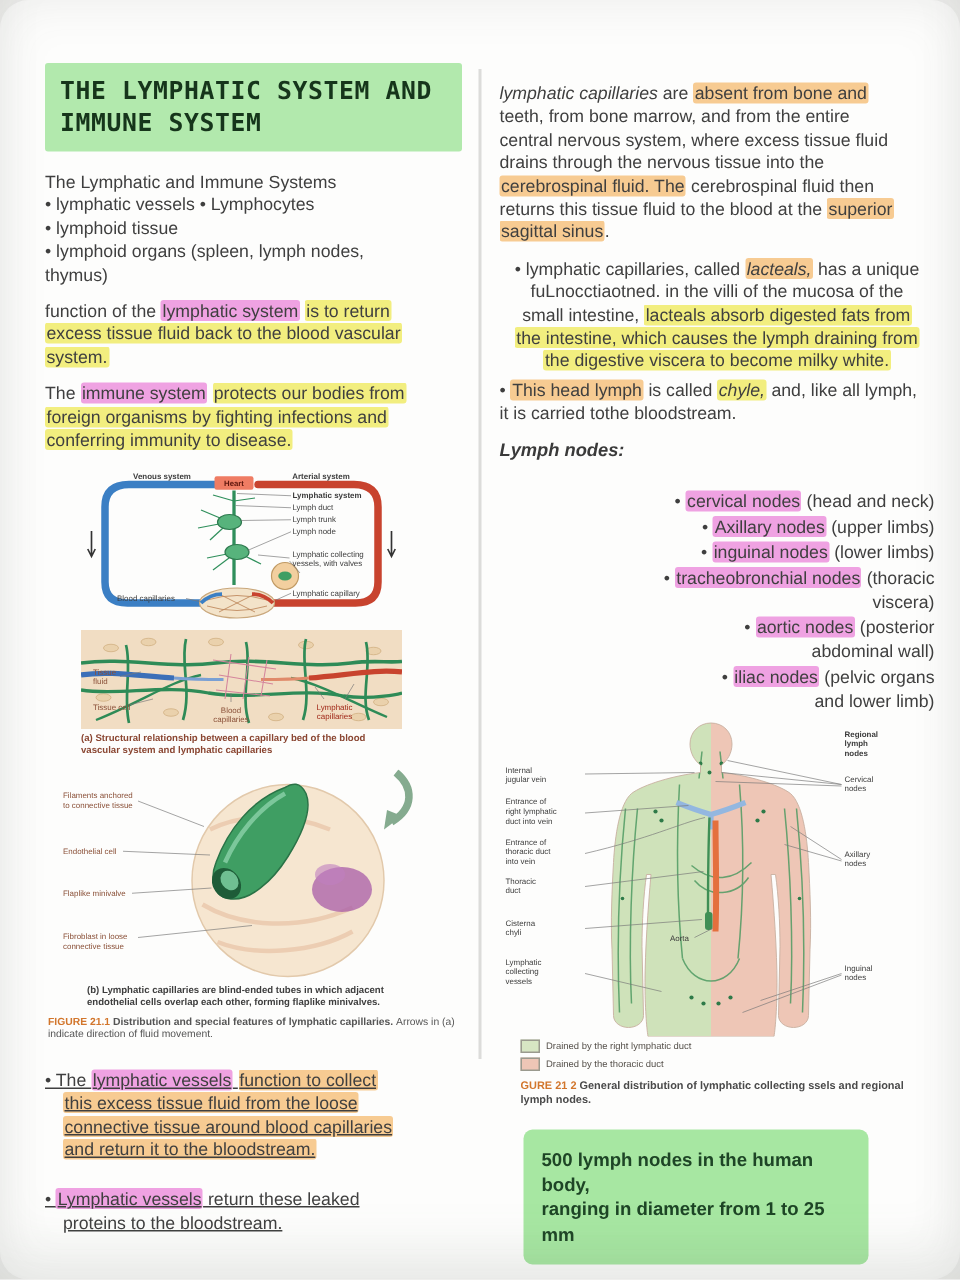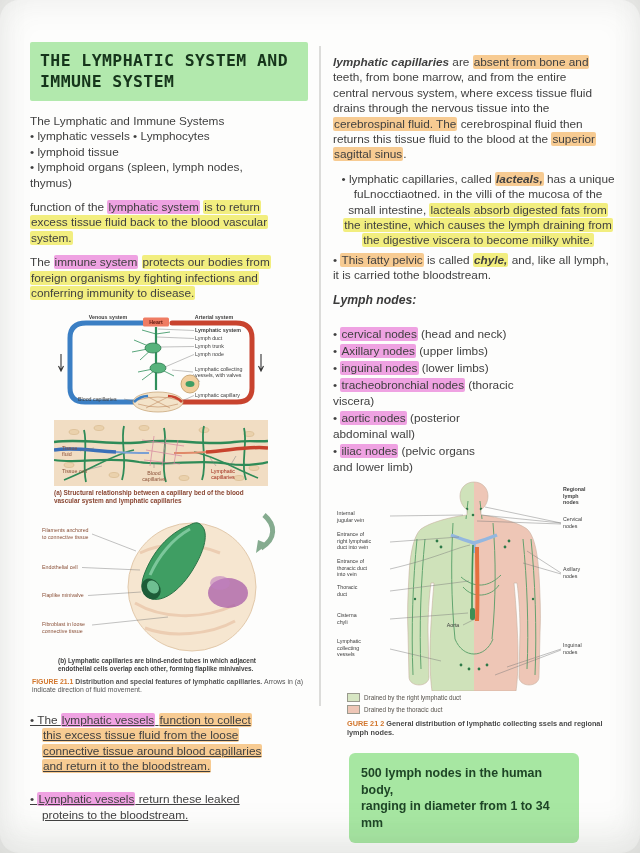--- a/index.html
+++ b/index.html
@@ -18,27 +18,27 @@
   .title-box{background:#b2e9ad;border-radius:2px;padding:8px 10px 9px;}
   .title-box h1{
     margin:0;font-family:"DejaVu Sans Mono",monospace;font-weight:700;
     font-size:16.5px;line-height:21px;color:#16351b;letter-spacing:.4px;white-space:pre-line;
   }
   .body{font-size:11.8px;line-height:15.4px;color:#3f3f3f;margin:0 0 9px;white-space:pre-line;}
   .tight{margin-bottom:4px;text-align:center;}
   .hl-y{background:#f2ee7f;border-radius:2px;padding:0 1px;box-decoration-break:clone;-webkit-box-decoration-break:clone;}
   .hl-p{background:#efa2e2;border-radius:2px;padding:0 1px;box-decoration-break:clone;-webkit-box-decoration-break:clone;}
   .hl-o{background:#f7cb92;border-radius:2px;padding:0 1px;box-decoration-break:clone;-webkit-box-decoration-break:clone;}
-  .bi{font-weight:700;font-style:italic;}
+  .bi{font-weight:400;font-style:italic;}
   .b{font-weight:700;}
   .fig-num{color:#d2762c;font-weight:700;text-align:center;}
 
   .li{padding-left:12px;text-indent:-12px;margin:18px 0 6px;text-decoration:underline;}
   .nodes-heading{font-size:12.2px;font-weight:700;font-style:italic;color:#3a3a3a;margin:8px 0 19px;}
-  .node-line{margin:0 0 1px;line-height:16px;}
+  .node-line{margin:0 0 1px;line-height:16px;text-align:right;}
 
   .figsvg{display:block;}
   .fig1{margin:8px 0 4px 24px;}
   .figA{margin:0 0 3px 24px;}
   .capA{margin:2px 0 8px 24px;width:190px;font-size:6.4px;line-height:7.8px;font-weight:700;color:#8a4632;white-space:normal;}
   .figB{margin:0 0 2px 10px;}
   .capB{margin:0 0 5px 28px;width:200px;font-size:6.4px;line-height:7.8px;font-weight:700;color:#3e3e3e;white-space:normal;}
   .figcap{margin:0 0 8px 2px;width:272px;font-size:6.9px;line-height:8.6px;color:#555;white-space:normal;}
 
   .fig2{margin:4px 0 2px 0;}
@@ -241,21 +241,21 @@
 central nervous system, where excess tissue fluid
 drains through the nervous tissue into the
 </span><span class="hl-o">cerebrospinal fluid. The</span><span> cerebrospinal fluid then
 returns this tissue fluid to the blood at the </span><span class="hl-o">superior
 sagittal sinus</span><span>.</span></p>
     <p class="body tight"><span>• lymphatic capillaries, called </span><span class="bi hl-o">lacteals,</span><span> has a unique
 fuLnocctiaotned. in the villi of the mucosa of the
 small intestine, </span><span class="hl-y">lacteals absorb digested fats from
 the intestine, which causes the lymph draining from
 the digestive viscera to become milky white.</span></p>
-    <p class="body"><span>• </span><span class="hl-o">This fatty pelvic</span><span> is called </span><span class="bi hl-y">chyle,</span><span> and, like all lymph,
+    <p class="body"><span>• </span><span class="hl-o">This head lymph</span><span> is called </span><span class="bi hl-y">chyle,</span><span> and, like all lymph,
 it is carried tothe bloodstream.</span></p>
 
     <p class="nodes-heading">Lymph nodes:</p>
     <div>
       <p class="body node-line"><span>• </span><span class="hl-p">cervical nodes</span><span> (head and neck)</span></p>
       <p class="body node-line"><span>• </span><span class="hl-p">Axillary nodes</span><span> (upper limbs)</span></p>
       <p class="body node-line"><span>• </span><span class="hl-p">inguinal nodes</span><span> (lower limbs)</span></p>
       <p class="body node-line"><span>• </span><span class="hl-p">tracheobronchial nodes</span><span> (thoracic
 viscera)</span></p>
       <p class="body node-line"><span>• </span><span class="hl-p">aortic nodes</span><span> (posterior
@@ -357,17 +357,17 @@
       </div>
       <div class="legend-row">
         <span class="swatch pink"></span>
         <span class="legend-text">Drained by the thoracic duct</span>
       </div>
     </div>
 
     <p class="body cap2"><span class="fig-num">GURE 21 2  </span><span class="b">General distribution of lymphatic collecting ssels and regional lymph nodes.</span></p>
 
     <div class="note-box">500 lymph nodes in the human body,
-ranging in diameter from 1 to 34 mm</div>
+ranging in diameter from 1 to 25 mm</div>
   </div>
 
   <div class="vignette"></div>
 </div>
 
 </body></html>

